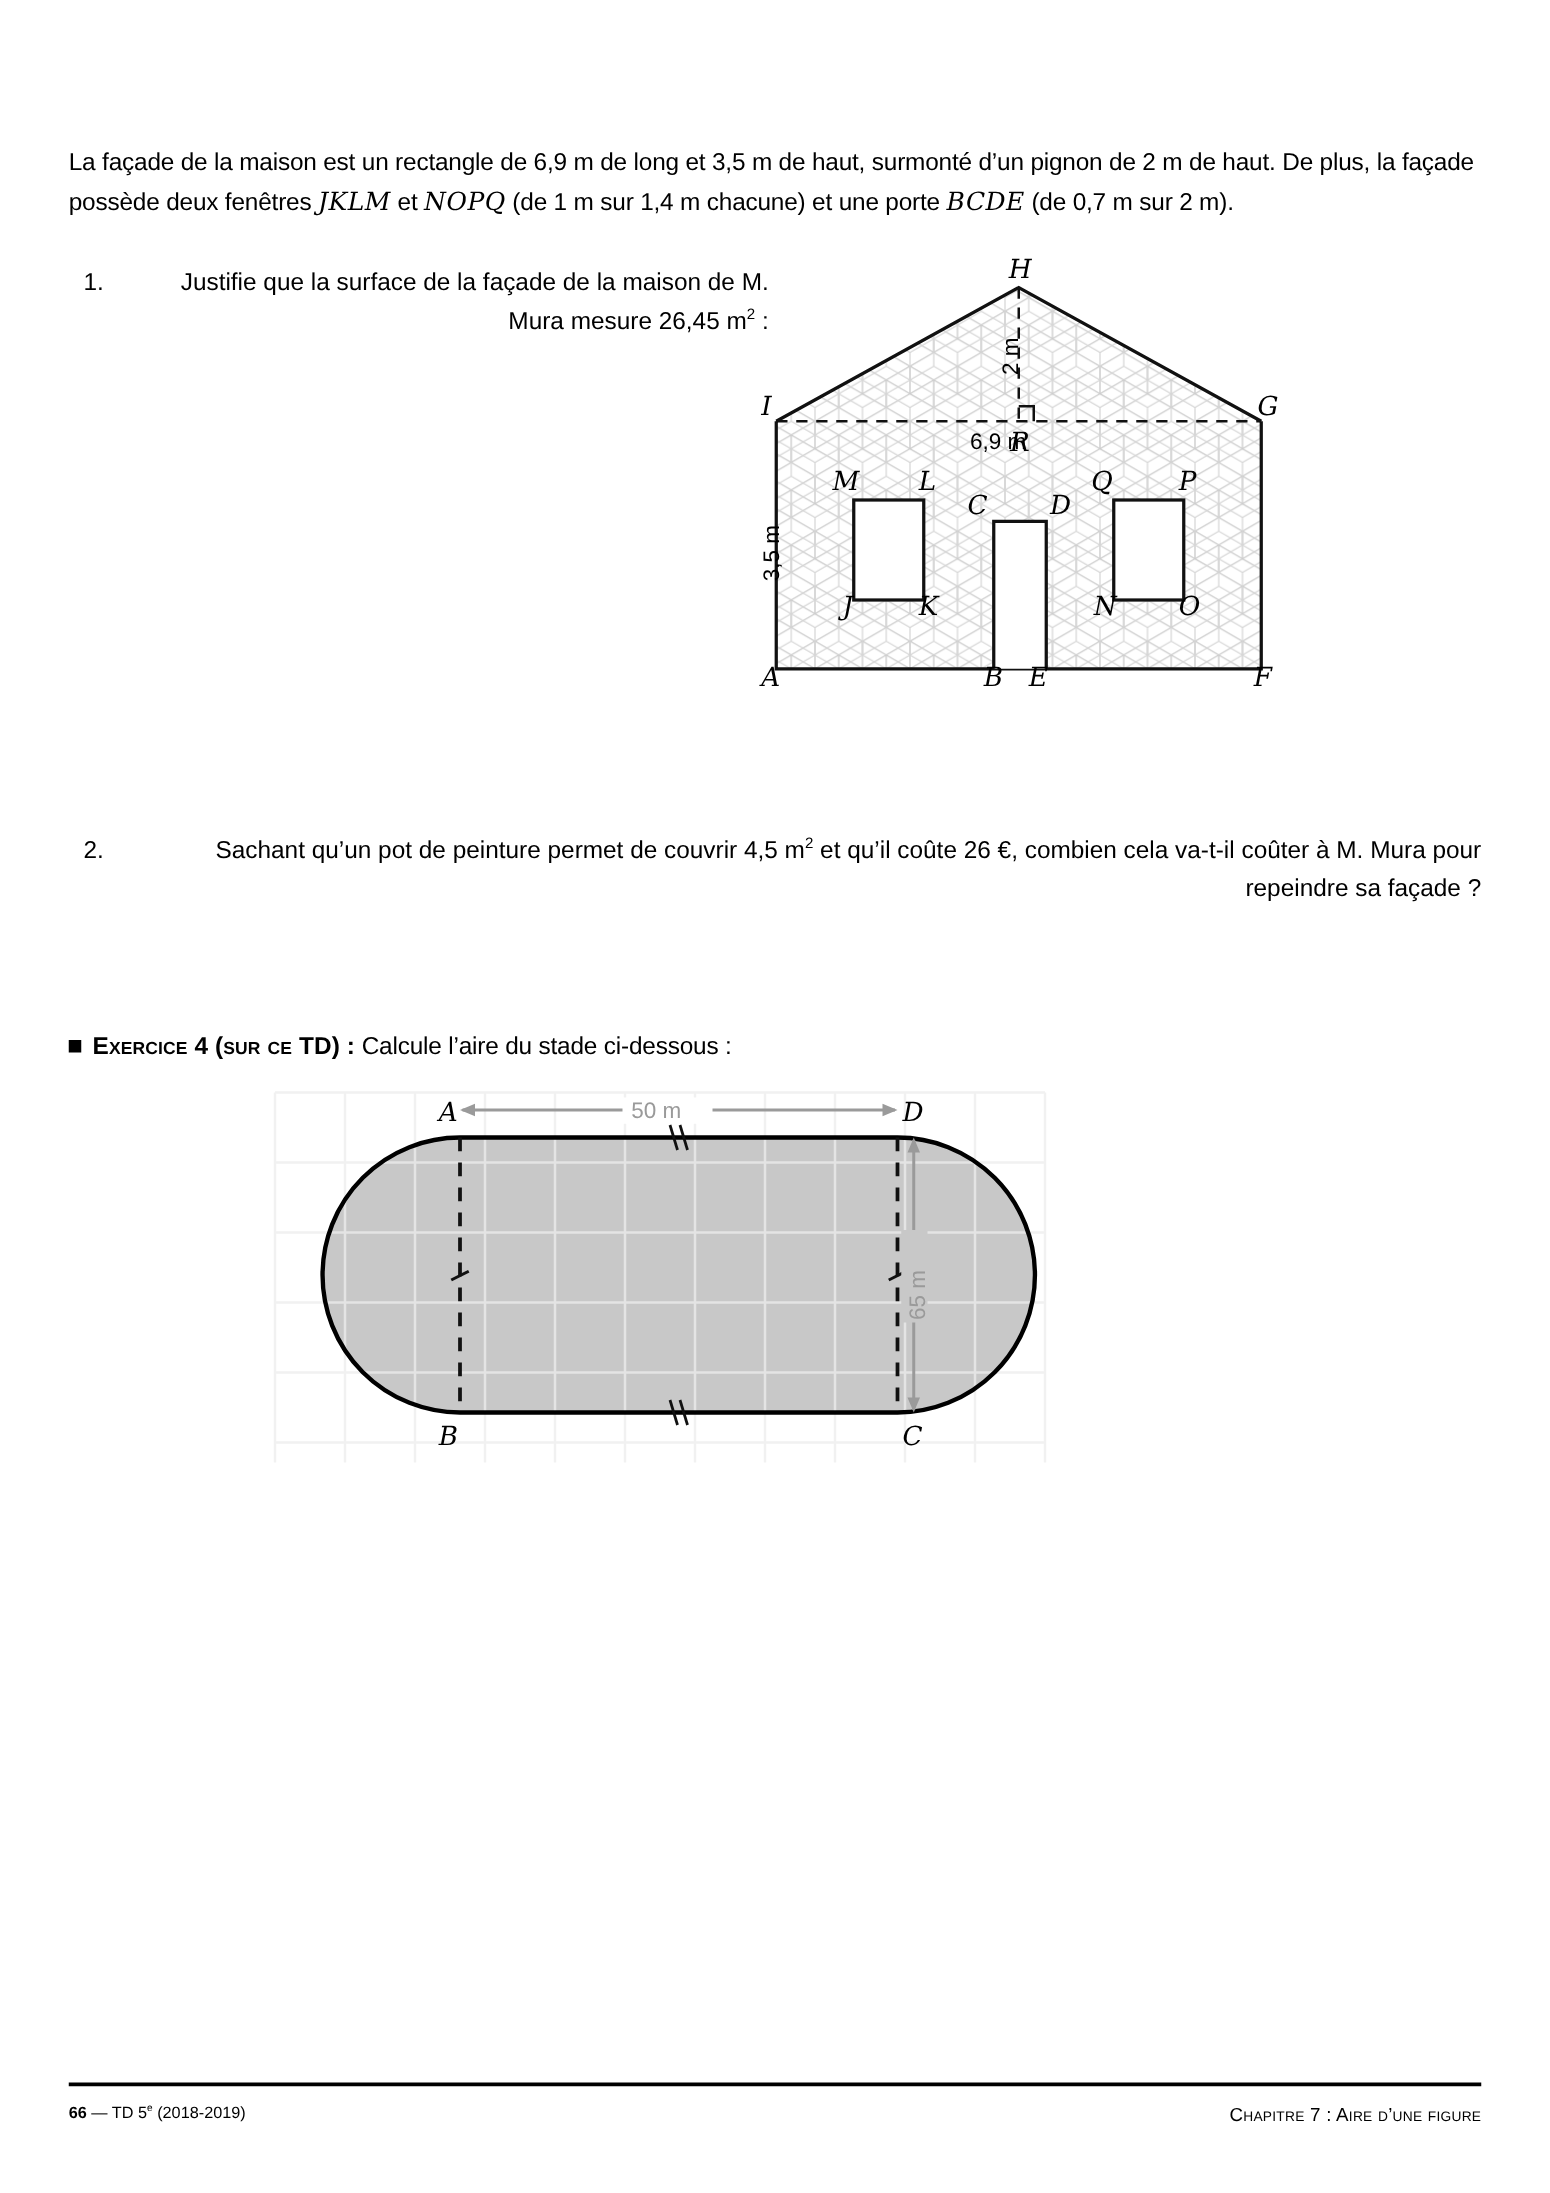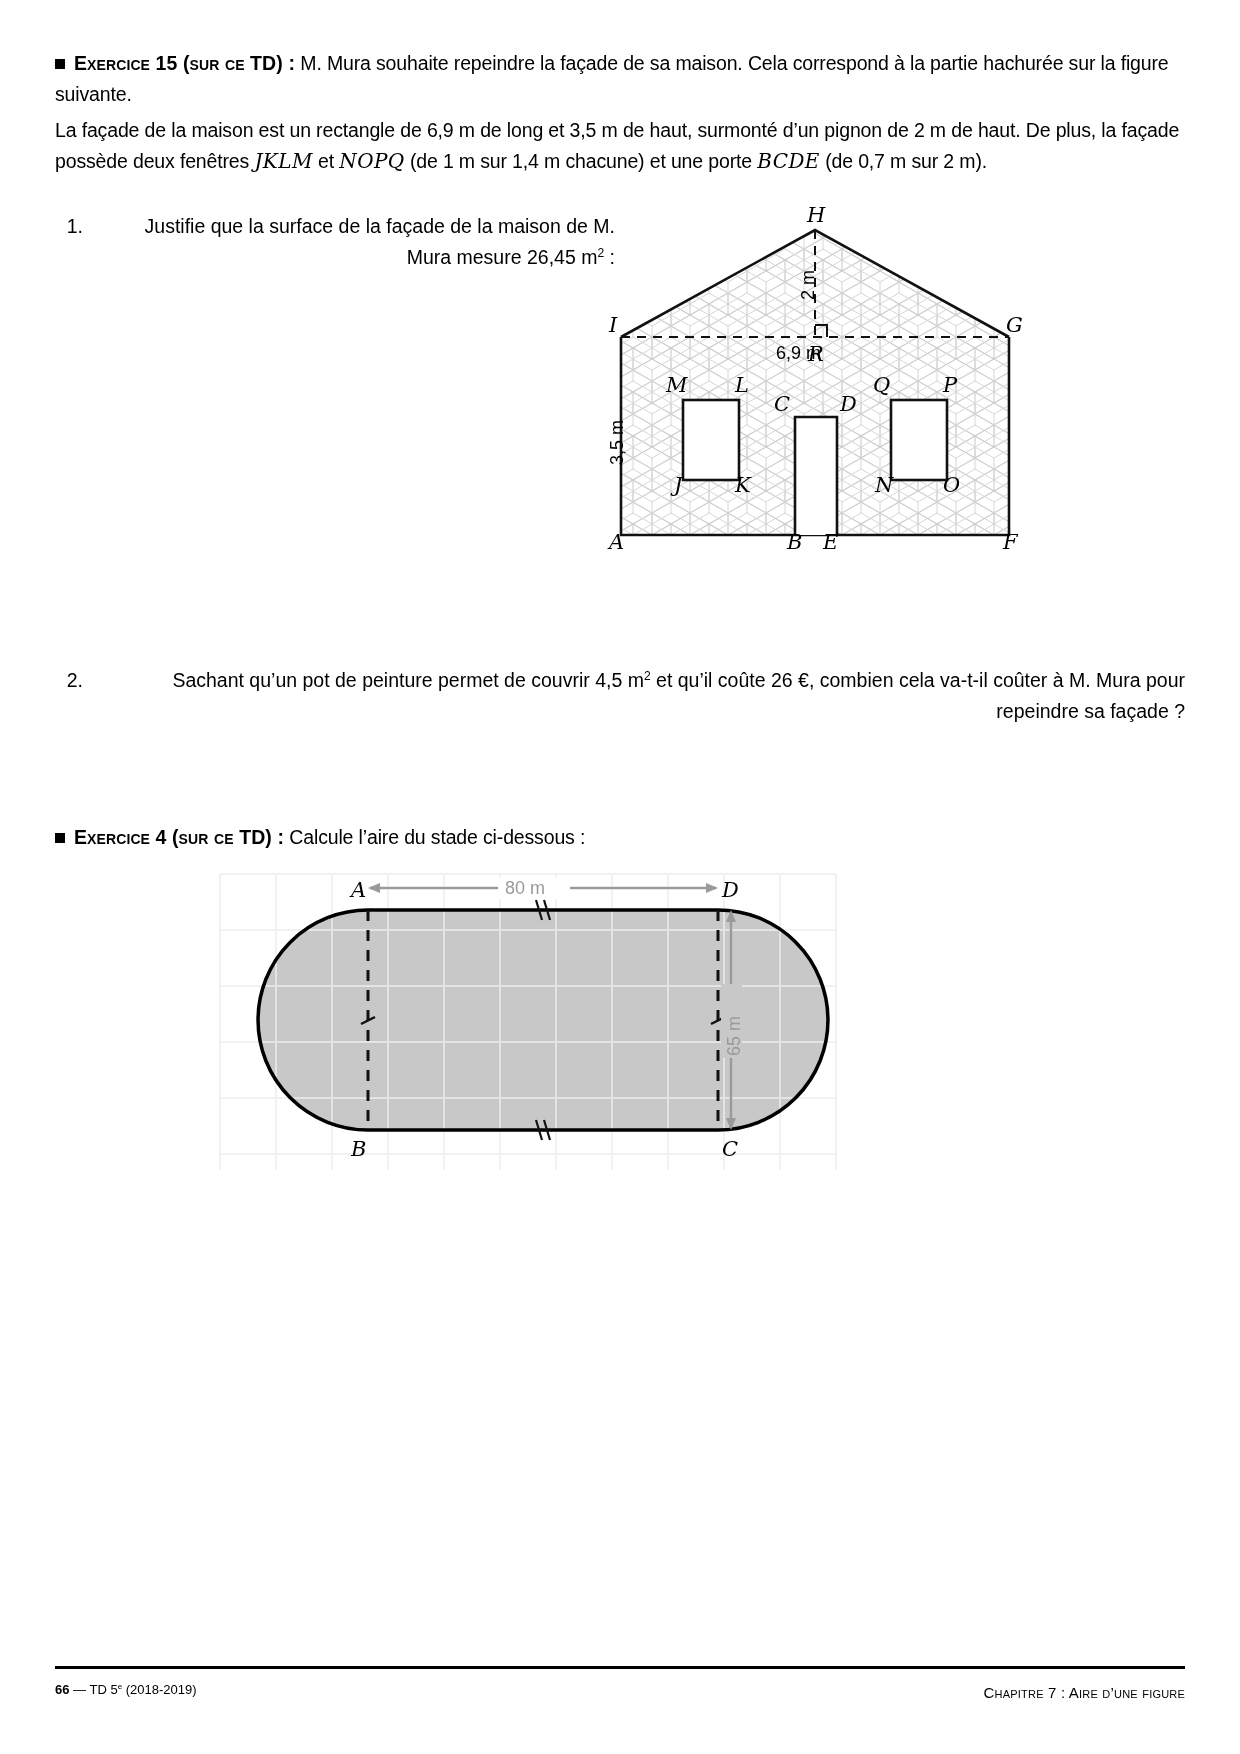--- a/index.html
+++ b/index.html
@@ -122,23 +122,20 @@
     letter-spacing: 0.2px;
     white-space: nowrap;
   }
   svg { display:block; }
 </style>
 </head>
 <body>
 
 <div class="page">
 
-  <div class="para" style="left:55px; top:48px; width:1130px;">
-    <span class="bullet-sq"></span><span class="ex-head">Exercice 15 (sur ce TD) :</span><span> M. Mura souhaite repeindre la façade de sa maison. Cela correspond à la partie hachurée sur la figure suivante.</span>
-  </div>
 
   <div class="para" style="left:55px; top:115px; width:1130px;">
     <span>La façade de la maison est un rectangle de 6,9 m de long et 3,5 m de haut, surmonté d’un pignon de 2 m de haut. De plus, la façade possède deux fenêtres </span><span class="mathit">JKLM</span><span> et </span><span class="mathit">NOPQ</span><span> (de 1 m sur 1,4 m chacune) et une porte </span><span class="mathit">BCDE</span><span> (de 0,7 m sur 2 m).</span>
   </div>
 
   <div class="numlist" style="left:55px; top:211px; width:560px;">
     <span class="marker">1.</span>
     <span class="body"><span>Justifie que la surface de la façade de la maison de M. Mura mesure 26,45 m</span><sup class="sup">2</sup><span> :</span></span>
   </div>
 
@@ -321,21 +318,21 @@
         <polygon points="513,258 508,246 518,246" stroke="none"></polygon>
       </g>
       <rect x="503" y="112" width="21" height="74" fill="#c8c8c8"></rect>
     </svg>
 
     <span class="ptlabel" style="left:133px; top:6px;">A</span>
     <span class="ptlabel" style="left:504px; top:6px;">D</span>
     <span class="ptlabel" style="left:133px; top:265px;">B</span>
     <span class="ptlabel" style="left:504px; top:265px;">C</span>
 
-    <span class="dimlabel grey" style="left:287px; top:6px;">80 m</span>
+    <span class="dimlabel grey" style="left:287px; top:6px;">50 m</span>
     <span class="dimlabel grey vert" style="left:506px; top:184px;">65 m</span>
   </div>
 
   <div class="footer-rule"></div>
   <div class="footer-left"><b>66</b><span> — TD 5</span><sup class="sup">e</sup><span> (2018-2019)</span></div>
   <div class="footer-right">Chapitre 7 : Aire d’une figure</div>
 
 </div>
 
 </body></html>

